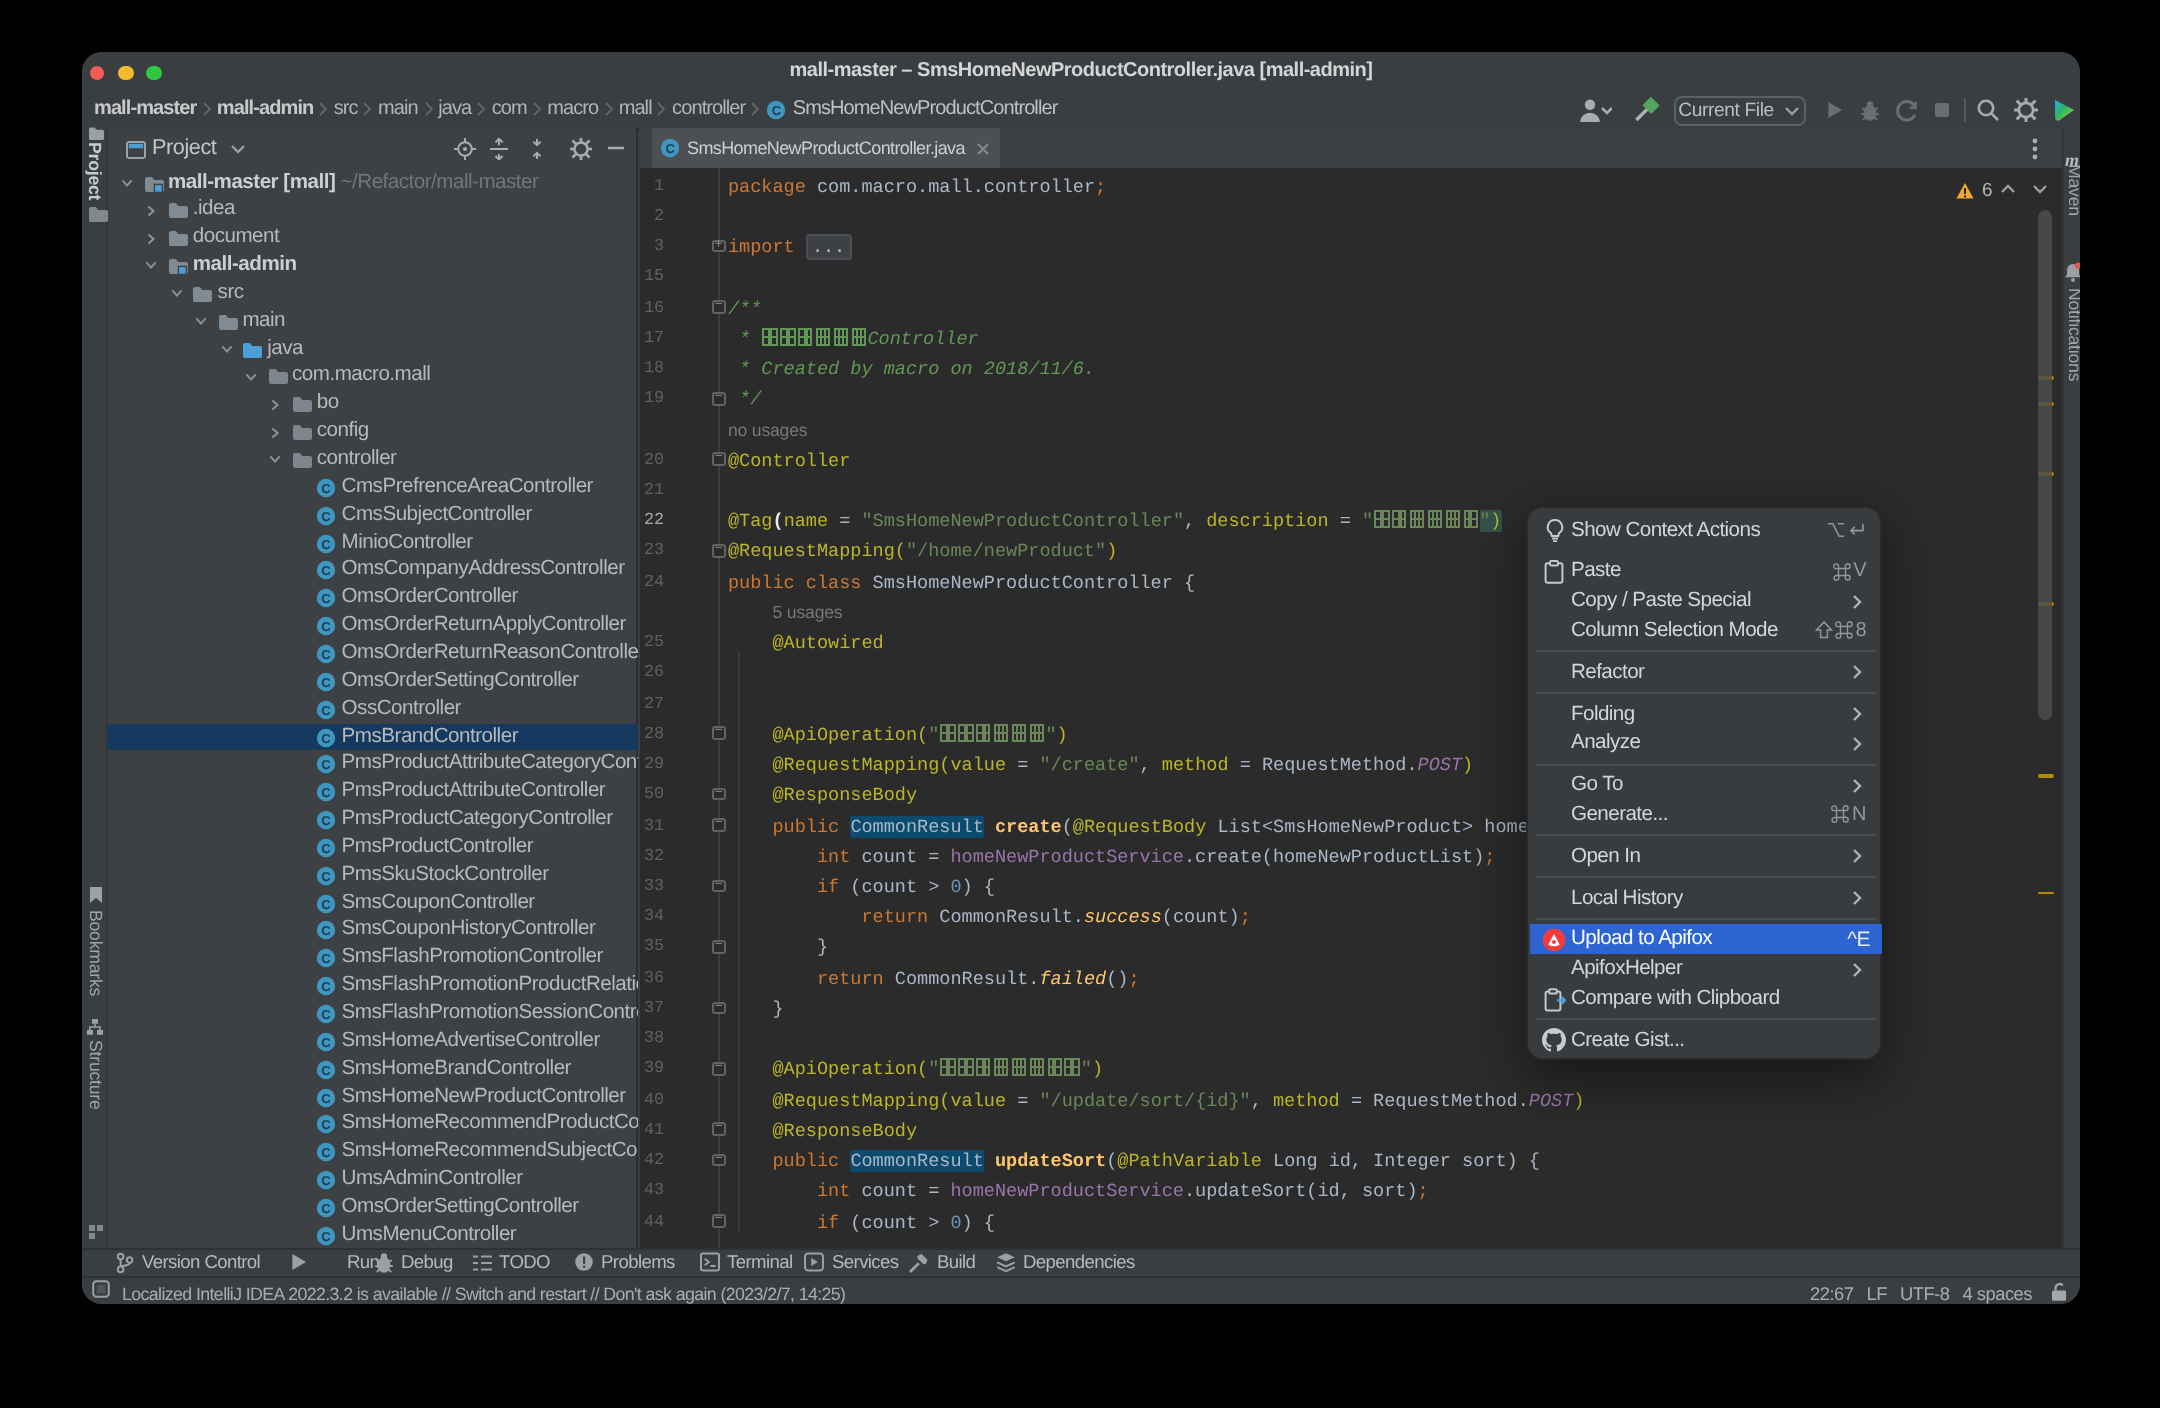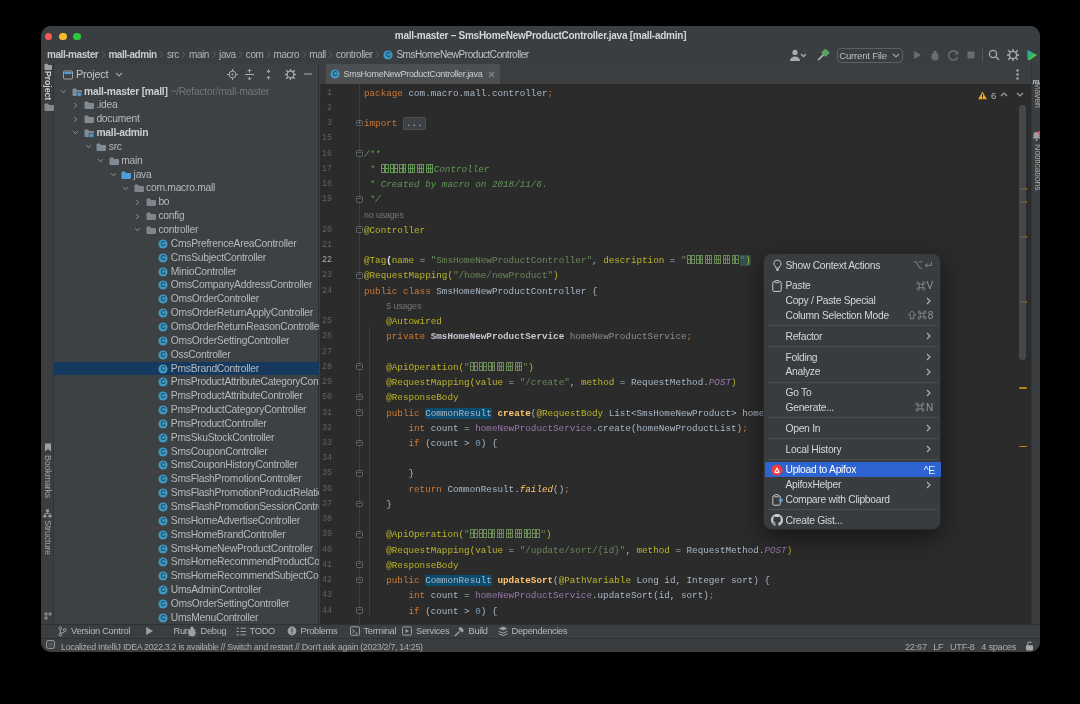--- a/index.html
+++ b/index.html
@@ -666,27 +666,27 @@
     <div class="code" style="left:323px;top:90.16px"><i class="k">import</i> <i class="fold">...</i></div>
     <div class="code" style="left:323px;top:120.62px"><i class="d">/**</i></div>
     <div class="code" style="left:323px;top:135.85000000000002px"><i class="d"> * <span style="display:inline-block;width:7.25px;height:9px;margin:0 0.8px;vertical-align:-1px;border:1px solid currentColor;background:linear-gradient(currentColor,currentColor) 32% 0/1px 100% no-repeat,linear-gradient(currentColor,currentColor) 68% 0/1px 100% no-repeat,linear-gradient(currentColor,currentColor) 0 48%/100% 1px no-repeat"></span><span style="display:inline-block;width:7.25px;height:9px;margin:0 0.8px;vertical-align:-1px;border:1px solid currentColor;background:linear-gradient(currentColor,currentColor) 32% 0/1px 100% no-repeat,linear-gradient(currentColor,currentColor) 68% 0/1px 100% no-repeat,linear-gradient(currentColor,currentColor) 0 48%/100% 1px no-repeat"></span><span style="display:inline-block;width:7.25px;height:9px;margin:0 0.8px;vertical-align:-1px;border:1px solid currentColor;background:linear-gradient(currentColor,currentColor) 32% 0/1px 100% no-repeat,linear-gradient(currentColor,currentColor) 68% 0/1px 100% no-repeat,linear-gradient(currentColor,currentColor) 0 48%/100% 1px no-repeat"></span><span style="display:inline-block;width:7.25px;height:9px;margin:0 0.8px;vertical-align:-1px;border:1px solid currentColor;background:linear-gradient(currentColor,currentColor) 32% 0/1px 100% no-repeat,linear-gradient(currentColor,currentColor) 68% 0/1px 100% no-repeat,linear-gradient(currentColor,currentColor) 0 48%/100% 1px no-repeat"></span><span style="display:inline-block;width:7.25px;height:9px;margin:0 0.8px;vertical-align:-1px;border:1px solid currentColor;background:linear-gradient(currentColor,currentColor) 32% 0/1px 100% no-repeat,linear-gradient(currentColor,currentColor) 68% 0/1px 100% no-repeat,linear-gradient(currentColor,currentColor) 0 48%/100% 1px no-repeat"></span><span style="display:inline-block;width:7.25px;height:9px;margin:0 0.8px;vertical-align:-1px;border:1px solid currentColor;background:linear-gradient(currentColor,currentColor) 32% 0/1px 100% no-repeat,linear-gradient(currentColor,currentColor) 68% 0/1px 100% no-repeat,linear-gradient(currentColor,currentColor) 0 48%/100% 1px no-repeat"></span>Controller</i></div>
     <div class="code" style="left:323px;top:151.07999999999998px"><i class="d"> * Created by macro on 2018/11/6.</i></div>
     <div class="code" style="left:323px;top:166.31px"><i class="d"> */</i></div>
     <div class="code" style="left:323px;top:196.76999999999998px"><i class="a">@Controller</i></div>
     <div class="code" style="left:323px;top:227.23000000000002px"><i class="a">@Tag</i><i class="w">(</i><i class="a">name </i>= <i class="s">"SmsHomeNewProductController"</i>, <i class="a">description </i>= <i class="s">"<span style="display:inline-block;width:7.25px;height:9px;margin:0 0.8px;vertical-align:-1px;border:1px solid currentColor;background:linear-gradient(currentColor,currentColor) 32% 0/1px 100% no-repeat,linear-gradient(currentColor,currentColor) 68% 0/1px 100% no-repeat,linear-gradient(currentColor,currentColor) 0 48%/100% 1px no-repeat"></span><span style="display:inline-block;width:7.25px;height:9px;margin:0 0.8px;vertical-align:-1px;border:1px solid currentColor;background:linear-gradient(currentColor,currentColor) 32% 0/1px 100% no-repeat,linear-gradient(currentColor,currentColor) 68% 0/1px 100% no-repeat,linear-gradient(currentColor,currentColor) 0 48%/100% 1px no-repeat"></span><span style="display:inline-block;width:7.25px;height:9px;margin:0 0.8px;vertical-align:-1px;border:1px solid currentColor;background:linear-gradient(currentColor,currentColor) 32% 0/1px 100% no-repeat,linear-gradient(currentColor,currentColor) 68% 0/1px 100% no-repeat,linear-gradient(currentColor,currentColor) 0 48%/100% 1px no-repeat"></span><span style="display:inline-block;width:7.25px;height:9px;margin:0 0.8px;vertical-align:-1px;border:1px solid currentColor;background:linear-gradient(currentColor,currentColor) 32% 0/1px 100% no-repeat,linear-gradient(currentColor,currentColor) 68% 0/1px 100% no-repeat,linear-gradient(currentColor,currentColor) 0 48%/100% 1px no-repeat"></span><span style="display:inline-block;width:7.25px;height:9px;margin:0 0.8px;vertical-align:-1px;border:1px solid currentColor;background:linear-gradient(currentColor,currentColor) 32% 0/1px 100% no-repeat,linear-gradient(currentColor,currentColor) 68% 0/1px 100% no-repeat,linear-gradient(currentColor,currentColor) 0 48%/100% 1px no-repeat"></span><span style="display:inline-block;width:7.25px;height:9px;margin:0 0.8px;vertical-align:-1px;border:1px solid currentColor;background:linear-gradient(currentColor,currentColor) 32% 0/1px 100% no-repeat,linear-gradient(currentColor,currentColor) 68% 0/1px 100% no-repeat,linear-gradient(currentColor,currentColor) 0 48%/100% 1px no-repeat"></span></i><i class="hl2"><i class="s">"</i><i class="a">)</i></i></div>
     <div class="code" style="left:323px;top:242.45999999999998px"><i class="a">@RequestMapping(</i><i class="s">"/home/newProduct"</i><i class="a">)</i></div>
     <div class="code" style="left:323px;top:257.69px"><i class="k">public class</i> SmsHomeNewProductController {</div>
     <div class="code" style="left:323px;top:288.15000000000003px">    <i class="a">@Autowired</i></div>
-    <div class="code" style="left:323px;top:303.38px">    <i class="k">private</i> <i class="ty">SmsHomeNewProductService</i> <i class="dim">homeNewProductService</i><i class="k">;</i></div>
     <div class="code" style="left:323px;top:333.84px">    <i class="a">@ApiOperation(</i><i class="s">"<span style="display:inline-block;width:7.25px;height:9px;margin:0 0.8px;vertical-align:-1px;border:1px solid currentColor;background:linear-gradient(currentColor,currentColor) 32% 0/1px 100% no-repeat,linear-gradient(currentColor,currentColor) 68% 0/1px 100% no-repeat,linear-gradient(currentColor,currentColor) 0 48%/100% 1px no-repeat"></span><span style="display:inline-block;width:7.25px;height:9px;margin:0 0.8px;vertical-align:-1px;border:1px solid currentColor;background:linear-gradient(currentColor,currentColor) 32% 0/1px 100% no-repeat,linear-gradient(currentColor,currentColor) 68% 0/1px 100% no-repeat,linear-gradient(currentColor,currentColor) 0 48%/100% 1px no-repeat"></span><span style="display:inline-block;width:7.25px;height:9px;margin:0 0.8px;vertical-align:-1px;border:1px solid currentColor;background:linear-gradient(currentColor,currentColor) 32% 0/1px 100% no-repeat,linear-gradient(currentColor,currentColor) 68% 0/1px 100% no-repeat,linear-gradient(currentColor,currentColor) 0 48%/100% 1px no-repeat"></span><span style="display:inline-block;width:7.25px;height:9px;margin:0 0.8px;vertical-align:-1px;border:1px solid currentColor;background:linear-gradient(currentColor,currentColor) 32% 0/1px 100% no-repeat,linear-gradient(currentColor,currentColor) 68% 0/1px 100% no-repeat,linear-gradient(currentColor,currentColor) 0 48%/100% 1px no-repeat"></span><span style="display:inline-block;width:7.25px;height:9px;margin:0 0.8px;vertical-align:-1px;border:1px solid currentColor;background:linear-gradient(currentColor,currentColor) 32% 0/1px 100% no-repeat,linear-gradient(currentColor,currentColor) 68% 0/1px 100% no-repeat,linear-gradient(currentColor,currentColor) 0 48%/100% 1px no-repeat"></span><span style="display:inline-block;width:7.25px;height:9px;margin:0 0.8px;vertical-align:-1px;border:1px solid currentColor;background:linear-gradient(currentColor,currentColor) 32% 0/1px 100% no-repeat,linear-gradient(currentColor,currentColor) 68% 0/1px 100% no-repeat,linear-gradient(currentColor,currentColor) 0 48%/100% 1px no-repeat"></span>"</i><i class="a">)</i></div>
     <div class="code" style="left:323px;top:349.07px">    <i class="a">@RequestMapping(</i><i class="a">value </i>= <i class="s">"/create"</i>, <i class="a">method </i>= RequestMethod.<i class="fi">POST</i><i class="a">)</i></div>
     <div class="code" style="left:323px;top:364.3px">    <i class="a">@ResponseBody</i></div>
     <div class="code" style="left:323px;top:379.53px">    <i class="k">public</i> <i class="hlid">CommonResult</i> <i class="m">create</i>(<i class="a">@RequestBody</i> List&lt;SmsHomeNewProduct&gt; homeNewProductList) {</div>
     <div class="code" style="left:323px;top:394.76px">        <i class="k">int</i> count = <i class="f">homeNewProductService</i>.create(homeNewProductList)<i class="k">;</i></div>
     <div class="code" style="left:323px;top:409.99px">        <i class="k">if</i> (count &gt; <i class="n">0</i>) {</div>
+    <div class="code" style="left:323px;top:425.21999999999997px">            <i class="k">return</i> CommonResult.<i class="mi">success</i>(count)<i class="k">;</i></div>
     <div class="code" style="left:323px;top:440.45px">        }</div>
     <div class="code" style="left:323px;top:455.68px">        <i class="k">return</i> CommonResult.<i class="mi">failed</i>()<i class="k">;</i></div>
     <div class="code" style="left:323px;top:470.91px">    }</div>
     <div class="code" style="left:323px;top:501.37px">    <i class="a">@ApiOperation(</i><i class="s">"<span style="display:inline-block;width:7.25px;height:9px;margin:0 0.8px;vertical-align:-1px;border:1px solid currentColor;background:linear-gradient(currentColor,currentColor) 32% 0/1px 100% no-repeat,linear-gradient(currentColor,currentColor) 68% 0/1px 100% no-repeat,linear-gradient(currentColor,currentColor) 0 48%/100% 1px no-repeat"></span><span style="display:inline-block;width:7.25px;height:9px;margin:0 0.8px;vertical-align:-1px;border:1px solid currentColor;background:linear-gradient(currentColor,currentColor) 32% 0/1px 100% no-repeat,linear-gradient(currentColor,currentColor) 68% 0/1px 100% no-repeat,linear-gradient(currentColor,currentColor) 0 48%/100% 1px no-repeat"></span><span style="display:inline-block;width:7.25px;height:9px;margin:0 0.8px;vertical-align:-1px;border:1px solid currentColor;background:linear-gradient(currentColor,currentColor) 32% 0/1px 100% no-repeat,linear-gradient(currentColor,currentColor) 68% 0/1px 100% no-repeat,linear-gradient(currentColor,currentColor) 0 48%/100% 1px no-repeat"></span><span style="display:inline-block;width:7.25px;height:9px;margin:0 0.8px;vertical-align:-1px;border:1px solid currentColor;background:linear-gradient(currentColor,currentColor) 32% 0/1px 100% no-repeat,linear-gradient(currentColor,currentColor) 68% 0/1px 100% no-repeat,linear-gradient(currentColor,currentColor) 0 48%/100% 1px no-repeat"></span><span style="display:inline-block;width:7.25px;height:9px;margin:0 0.8px;vertical-align:-1px;border:1px solid currentColor;background:linear-gradient(currentColor,currentColor) 32% 0/1px 100% no-repeat,linear-gradient(currentColor,currentColor) 68% 0/1px 100% no-repeat,linear-gradient(currentColor,currentColor) 0 48%/100% 1px no-repeat"></span><span style="display:inline-block;width:7.25px;height:9px;margin:0 0.8px;vertical-align:-1px;border:1px solid currentColor;background:linear-gradient(currentColor,currentColor) 32% 0/1px 100% no-repeat,linear-gradient(currentColor,currentColor) 68% 0/1px 100% no-repeat,linear-gradient(currentColor,currentColor) 0 48%/100% 1px no-repeat"></span><span style="display:inline-block;width:7.25px;height:9px;margin:0 0.8px;vertical-align:-1px;border:1px solid currentColor;background:linear-gradient(currentColor,currentColor) 32% 0/1px 100% no-repeat,linear-gradient(currentColor,currentColor) 68% 0/1px 100% no-repeat,linear-gradient(currentColor,currentColor) 0 48%/100% 1px no-repeat"></span><span style="display:inline-block;width:7.25px;height:9px;margin:0 0.8px;vertical-align:-1px;border:1px solid currentColor;background:linear-gradient(currentColor,currentColor) 32% 0/1px 100% no-repeat,linear-gradient(currentColor,currentColor) 68% 0/1px 100% no-repeat,linear-gradient(currentColor,currentColor) 0 48%/100% 1px no-repeat"></span>"</i><i class="a">)</i></div>
     <div class="code" style="left:323px;top:516.6px">    <i class="a">@RequestMapping(</i><i class="a">value </i>= <i class="s">"/update/sort/{id}"</i>, <i class="a">method </i>= RequestMethod.<i class="fi">POST</i><i class="a">)</i></div>
     <div class="code" style="left:323px;top:531.83px">    <i class="a">@ResponseBody</i></div>
     <div class="code" style="left:323px;top:562.2900000000001px">        <i class="k">int</i> count = <i class="f">homeNewProductService</i>.updateSort(id, sort)<i class="k">;</i></div>
     <div class="code" style="left:323px;top:547.0600000000001px">    <i class="k">public</i> <i class="hlid">CommonResult</i> <i class="m">updateSort</i>(<i class="a">@PathVariable</i> Long id, Integer sort) {</div>
     <div class="code" style="left:323px;top:577.5200000000001px">        <i class="k">if</i> (count &gt; <i class="n">0</i>) {</div>
     <div class="hint" style="left:323px;top:184.04000000000002px">no usages</div>

